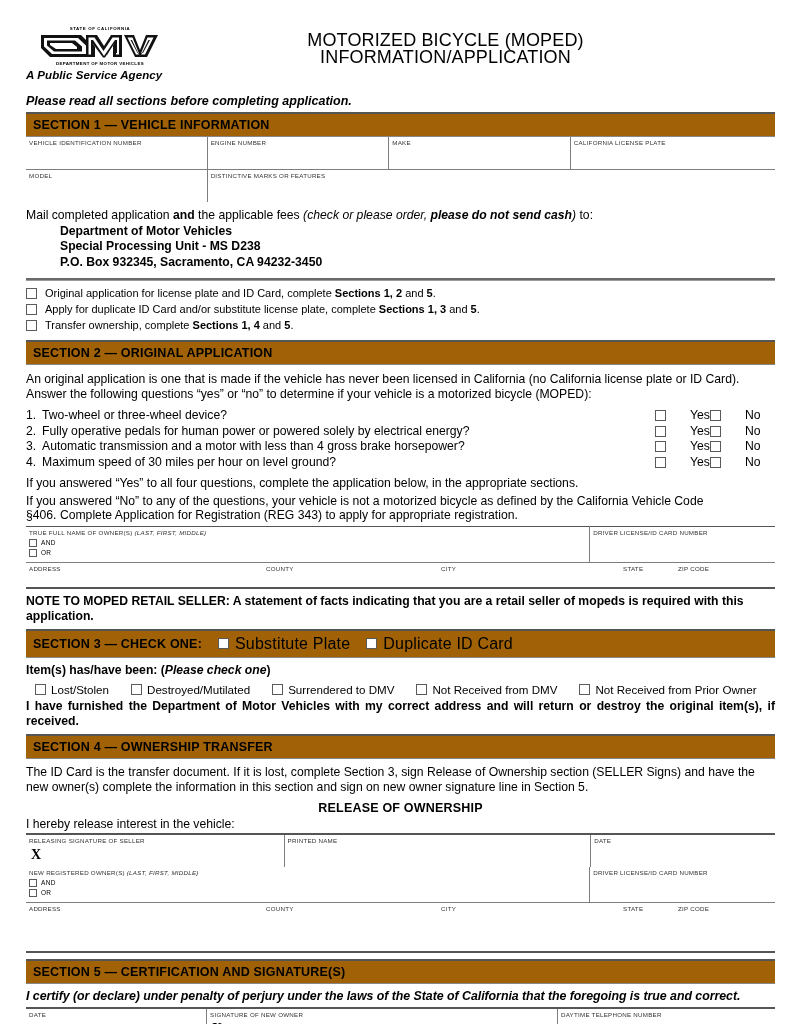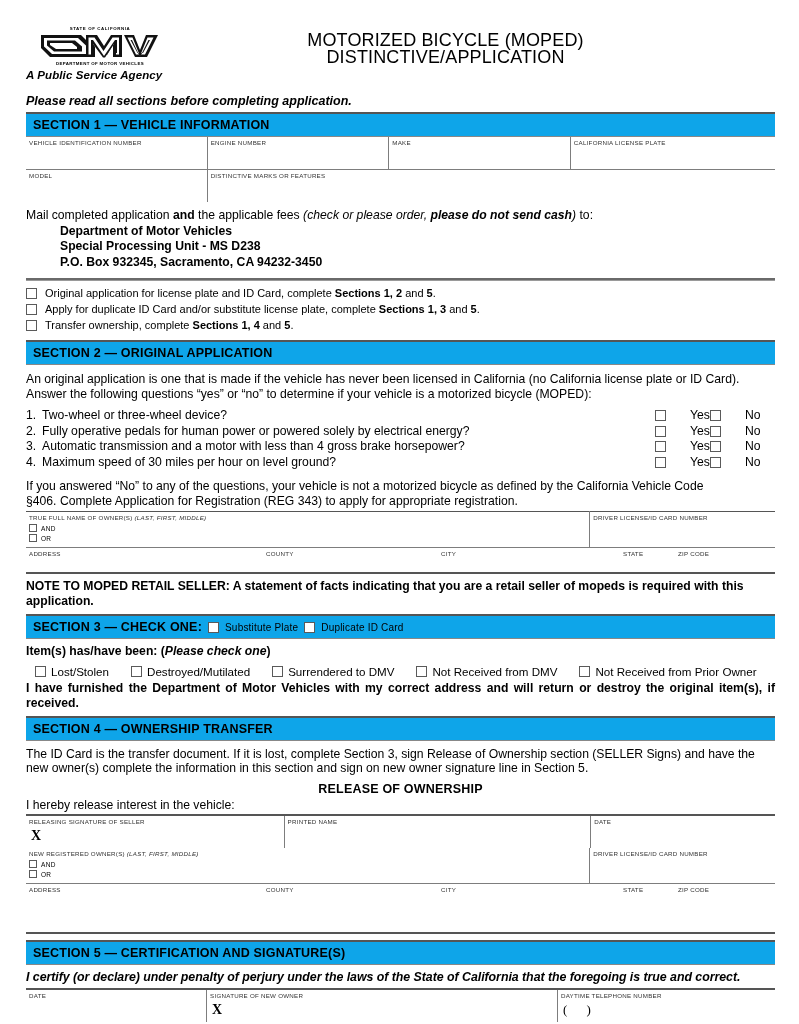--- a/index.html
+++ b/index.html
@@ -24,30 +24,30 @@
   .logo-bot{font-size:4.4px;font-weight:bold;letter-spacing:.35px;text-align:center;width:124px;margin-left:12px;}
   .agency{font-size:11.5px;font-style:italic;font-weight:bold;margin-top:3px;letter-spacing:.1px;}
   .title-wrap{flex:1;text-align:center;padding-top:10px;padding-right:60px;}
   .title-line{font-size:18px;font-weight:normal;letter-spacing:.15px;line-height:17px;}
 
   .readline{font-size:12.5px;font-weight:bold;font-style:italic;margin-top:12px;margin-bottom:4px;}
   .dbl{border-top:2px solid #6a6a6a;border-bottom:1px solid #9a9a9a;height:0;margin-bottom:0;}
 
   
   .secbar{
-    background:#0ea5e9;
+    background:#a16207;
     border-top:2px solid #555;
     border-bottom:1px solid #888;
     font-size:12.5px;font-weight:bold;
     padding:4px 6px 4px 7px;
     letter-spacing:.2px;
     display:flex;align-items:center;
   }
   .secbar .lbl{white-space:nowrap;}
-  .secbar .cbox-item{display:inline-flex;align-items:center;margin-left:6px;font-weight:normal;font-size:10px;}
+  .secbar .cbox-item{display:inline-flex;align-items:center;margin-left:16px;font-weight:normal;font-size:16px;}
   .secbar .cbox-item .t{margin-left:6px;}
 
   
   .cb{
     display:inline-block;width:11px;height:11px;
     border:1px solid #5a5a5a;background:#fff;
     box-sizing:border-box;vertical-align:-1px;
     flex:0 0 11px;
   }
   .cb.sm{width:8px;height:8px;flex:0 0 8px;}
@@ -122,21 +122,21 @@
           <path d="M172 8 L192 8 L204 38 L216 8 L240 8 L218 52 L194 52 Z"></path>
           <path d="M179 13 L189 13 L204 50 L219 13 L231 13 L214 47 L196 47 Z" fill="#fff"></path>
           <path d="M185 18 L188 18 L204 52 L221 18 L224 18 L210 44 L199 44 Z" fill="#111"></path>
         </g>
       </svg>
       <div class="logo-bot">DEPARTMENT OF MOTOR VEHICLES</div>
       <div class="agency">A Public Service Agency</div>
     </div>
     <div class="title-wrap">
       <div class="title-line">MOTORIZED BICYCLE (MOPED)</div>
-      <div class="title-line">DISTINCTIVE/APPLICATION</div>
+      <div class="title-line">INFORMATION/APPLICATION</div>
     </div>
   </div>
 
   <div class="readline">Please read all sections before completing application.</div>
 
   <div class="secbar">
     <span class="lbl">SECTION 1 — VEHICLE INFORMATION</span>
   </div>
   <table class="ftable">
     <tbody>
@@ -248,21 +248,22 @@
             <span>Yes</span>
           </span>
         <span class="g">
             <span class="cb"></span>
             <span>No</span>
           </span>
       </span>
     </div>
   </div>
 
-  <div class="p tight" style="margin-top:9px">If you answered “No” to any of the questions, your vehicle is not a motorized bicycle as defined by the California Vehicle Code</div>
+  <div class="p tight" style="margin-top:6px">If you answered “Yes” to all four questions, complete the application below, in the appropriate sections.</div>
+  <div class="p tight" style="margin-top:3px">If you answered “No” to any of the questions, your vehicle is not a motorized bicycle as defined by the California Vehicle Code</div>
   <div class="p tight" style="margin-top:0;margin-bottom:3px">§406. Complete Application for Registration (REG 343) to apply for appropriate registration.</div>
 
   <table class="ftable" style="border-top:1px solid #555">
     <tbody>
         <tr>
       <td style="width:75.5%;height:33px">
         <span class="flab"><span>TRUE FULL NAME OF OWNER(S) </span><i>(LAST, FIRST, MIDDLE)</i></span>
         <span class="andor">
               <span class="cb sm"></span>
               <span>AND</span>

